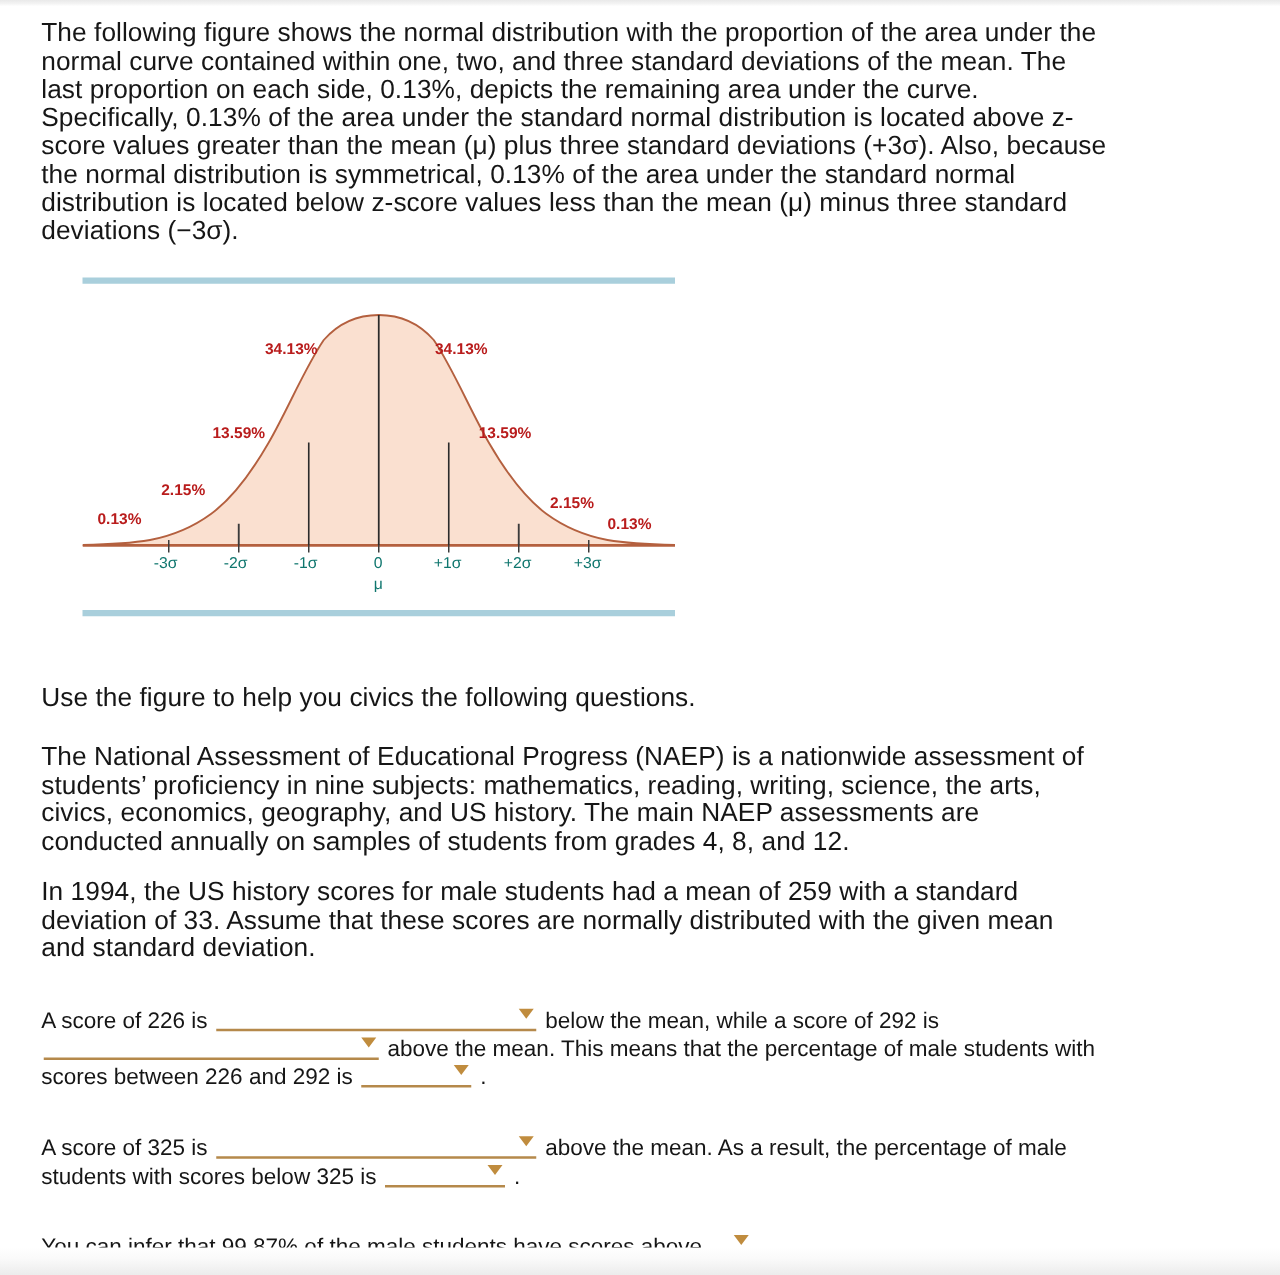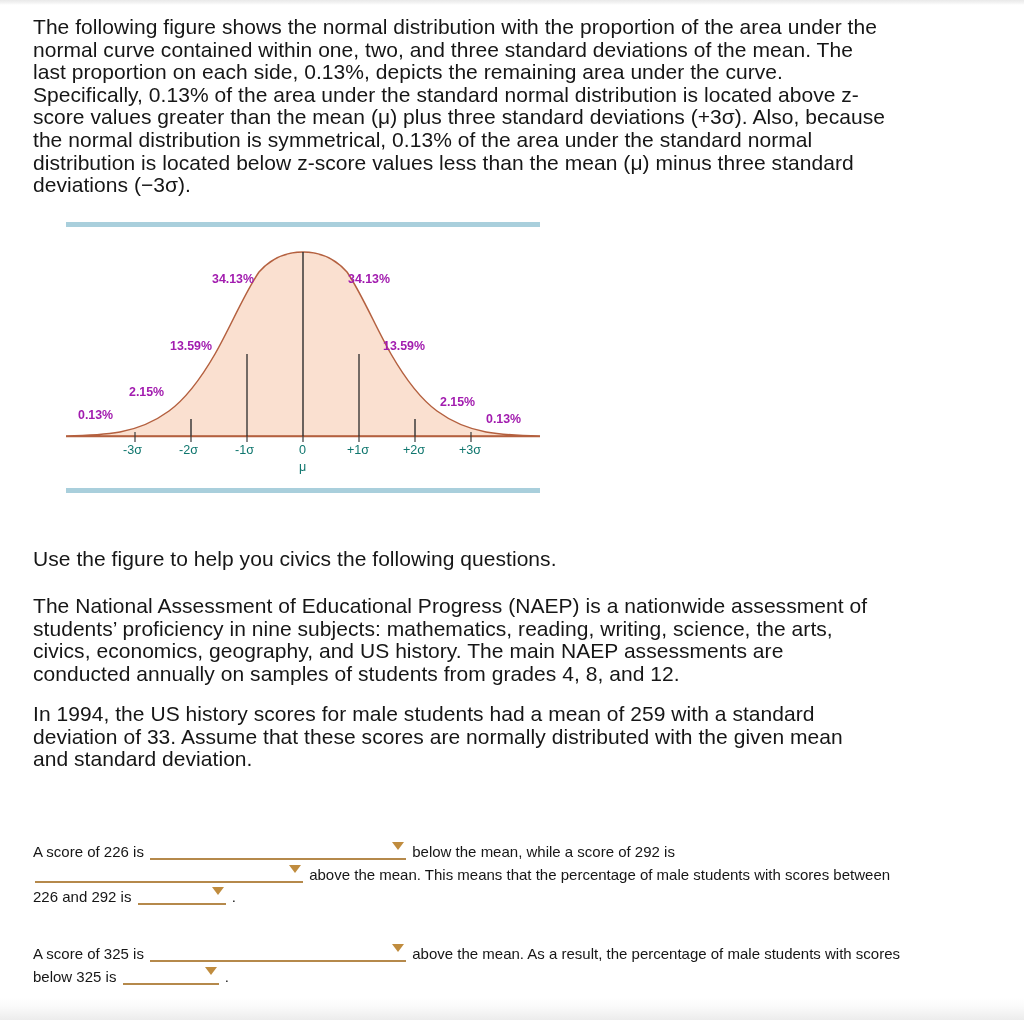--- a/index.html
+++ b/index.html
@@ -69,44 +69,43 @@
   #fig-svg {
     position: absolute;
     left: 0;
     top: 8px;
   }
   .fig-label {
     position: absolute;
     font-family: "Liberation Sans", sans-serif;
     font-weight: bold;
     font-size: 12.4px;
-    color: #a21caf;
+    color: #b91c1c;
     white-space: nowrap;
   }
   .axis-label {
     position: absolute;
     font-family: "Liberation Sans", sans-serif;
     font-size: 12.6px;
     color: #0f766e;
     white-space: nowrap;
     font-weight: normal;
   }
   
   #use-figure-line { left: 33px; top: 548px; width: 860px; }
   #naep-paragraph  { left: 33px; top: 595px; width: 848px; }
   #scores-paragraph{ left: 33px; top: 703px; width: 850px; }
 
   
   .qblock {
     position: absolute;
-    font-size: 15px;
+    font-size: 18px;
     line-height: 22.6px;
     color: #161616;
     width: 870px;
-    margin-top: 36px;
   }
   #question-1 { left: 33px; top: 805px; }
   #question-2 { left: 33px; top: 907px; }
   #question-3 { left: 33px; top: 986px; }
 
   .dropdown {
     display: inline-block;
     position: relative;
     border-bottom: 2px solid #b5894b;
     height: 19px;

